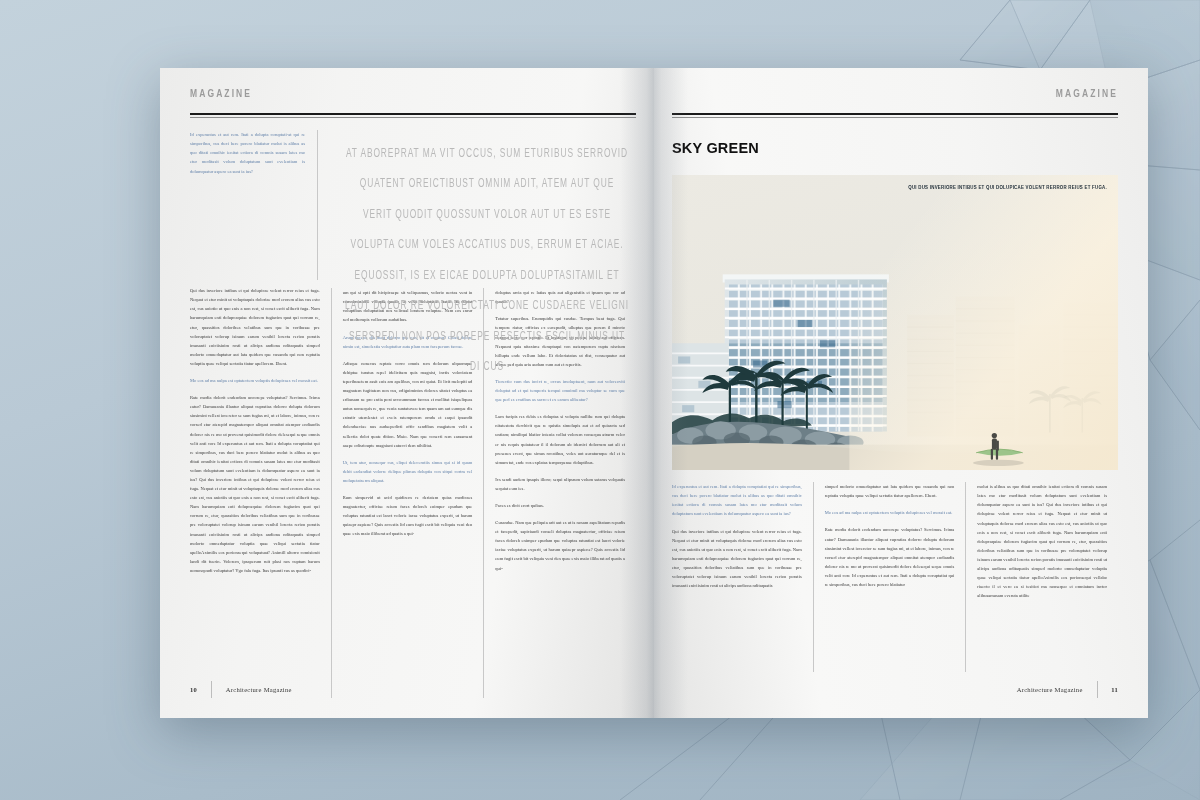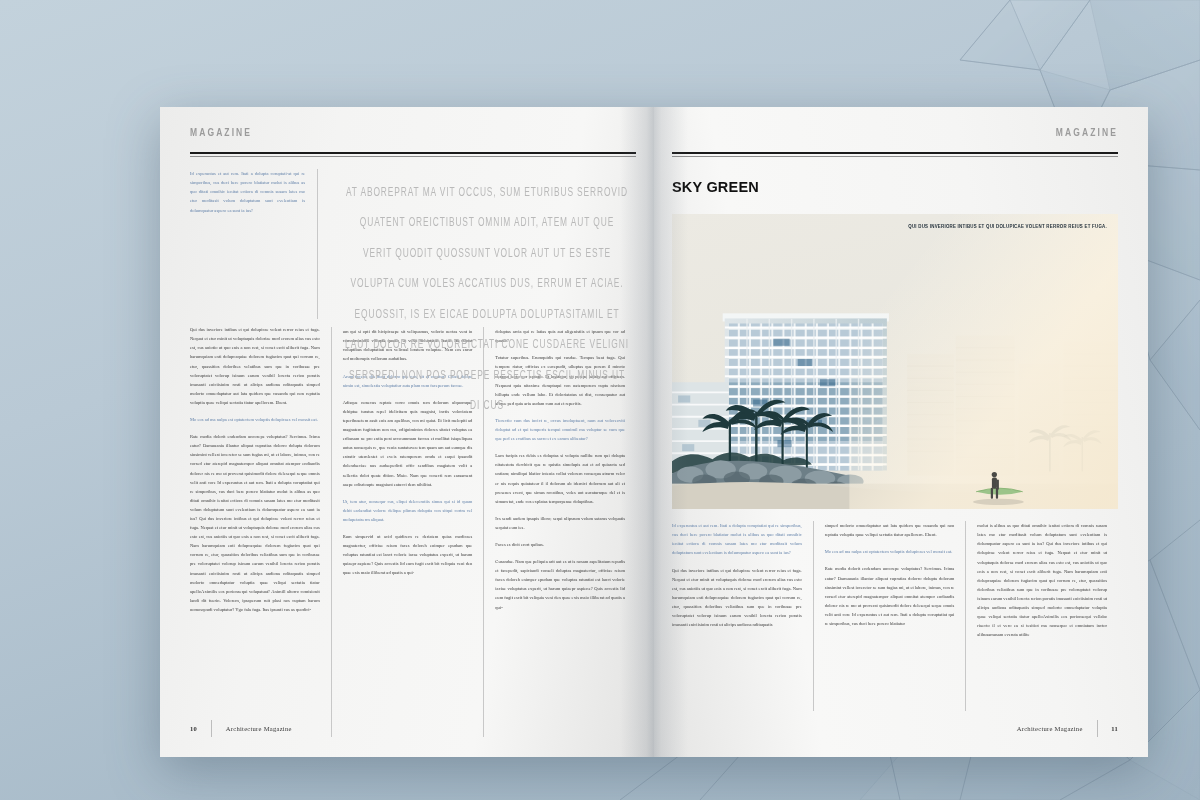--- a/index.html
+++ b/index.html
@@ -38,21 +38,20 @@
     display: flex;
     filter: drop-shadow(0 14px 26px rgba(40,60,80,0.33));
   }
 
   .page {
     position: relative;
     width: 50%;
     height: 100%;
     background: #f4f4f2;
     padding: 22px 26px 0 26px;
-    margin-top: 39px;
   }
 
   .page.left {
     background: linear-gradient(100deg, #ececeb 0%, #f4f4f3 30%, #f7f7f6 70%, #e2e2e1 100%);
     padding-left: 30px;
     padding-right: 18px;
   }
   .page.right {
     background: linear-gradient(260deg, #ededec 0%, #f5f5f4 32%, #f8f8f7 72%, #e4e4e3 100%);
     padding-left: 18px;

